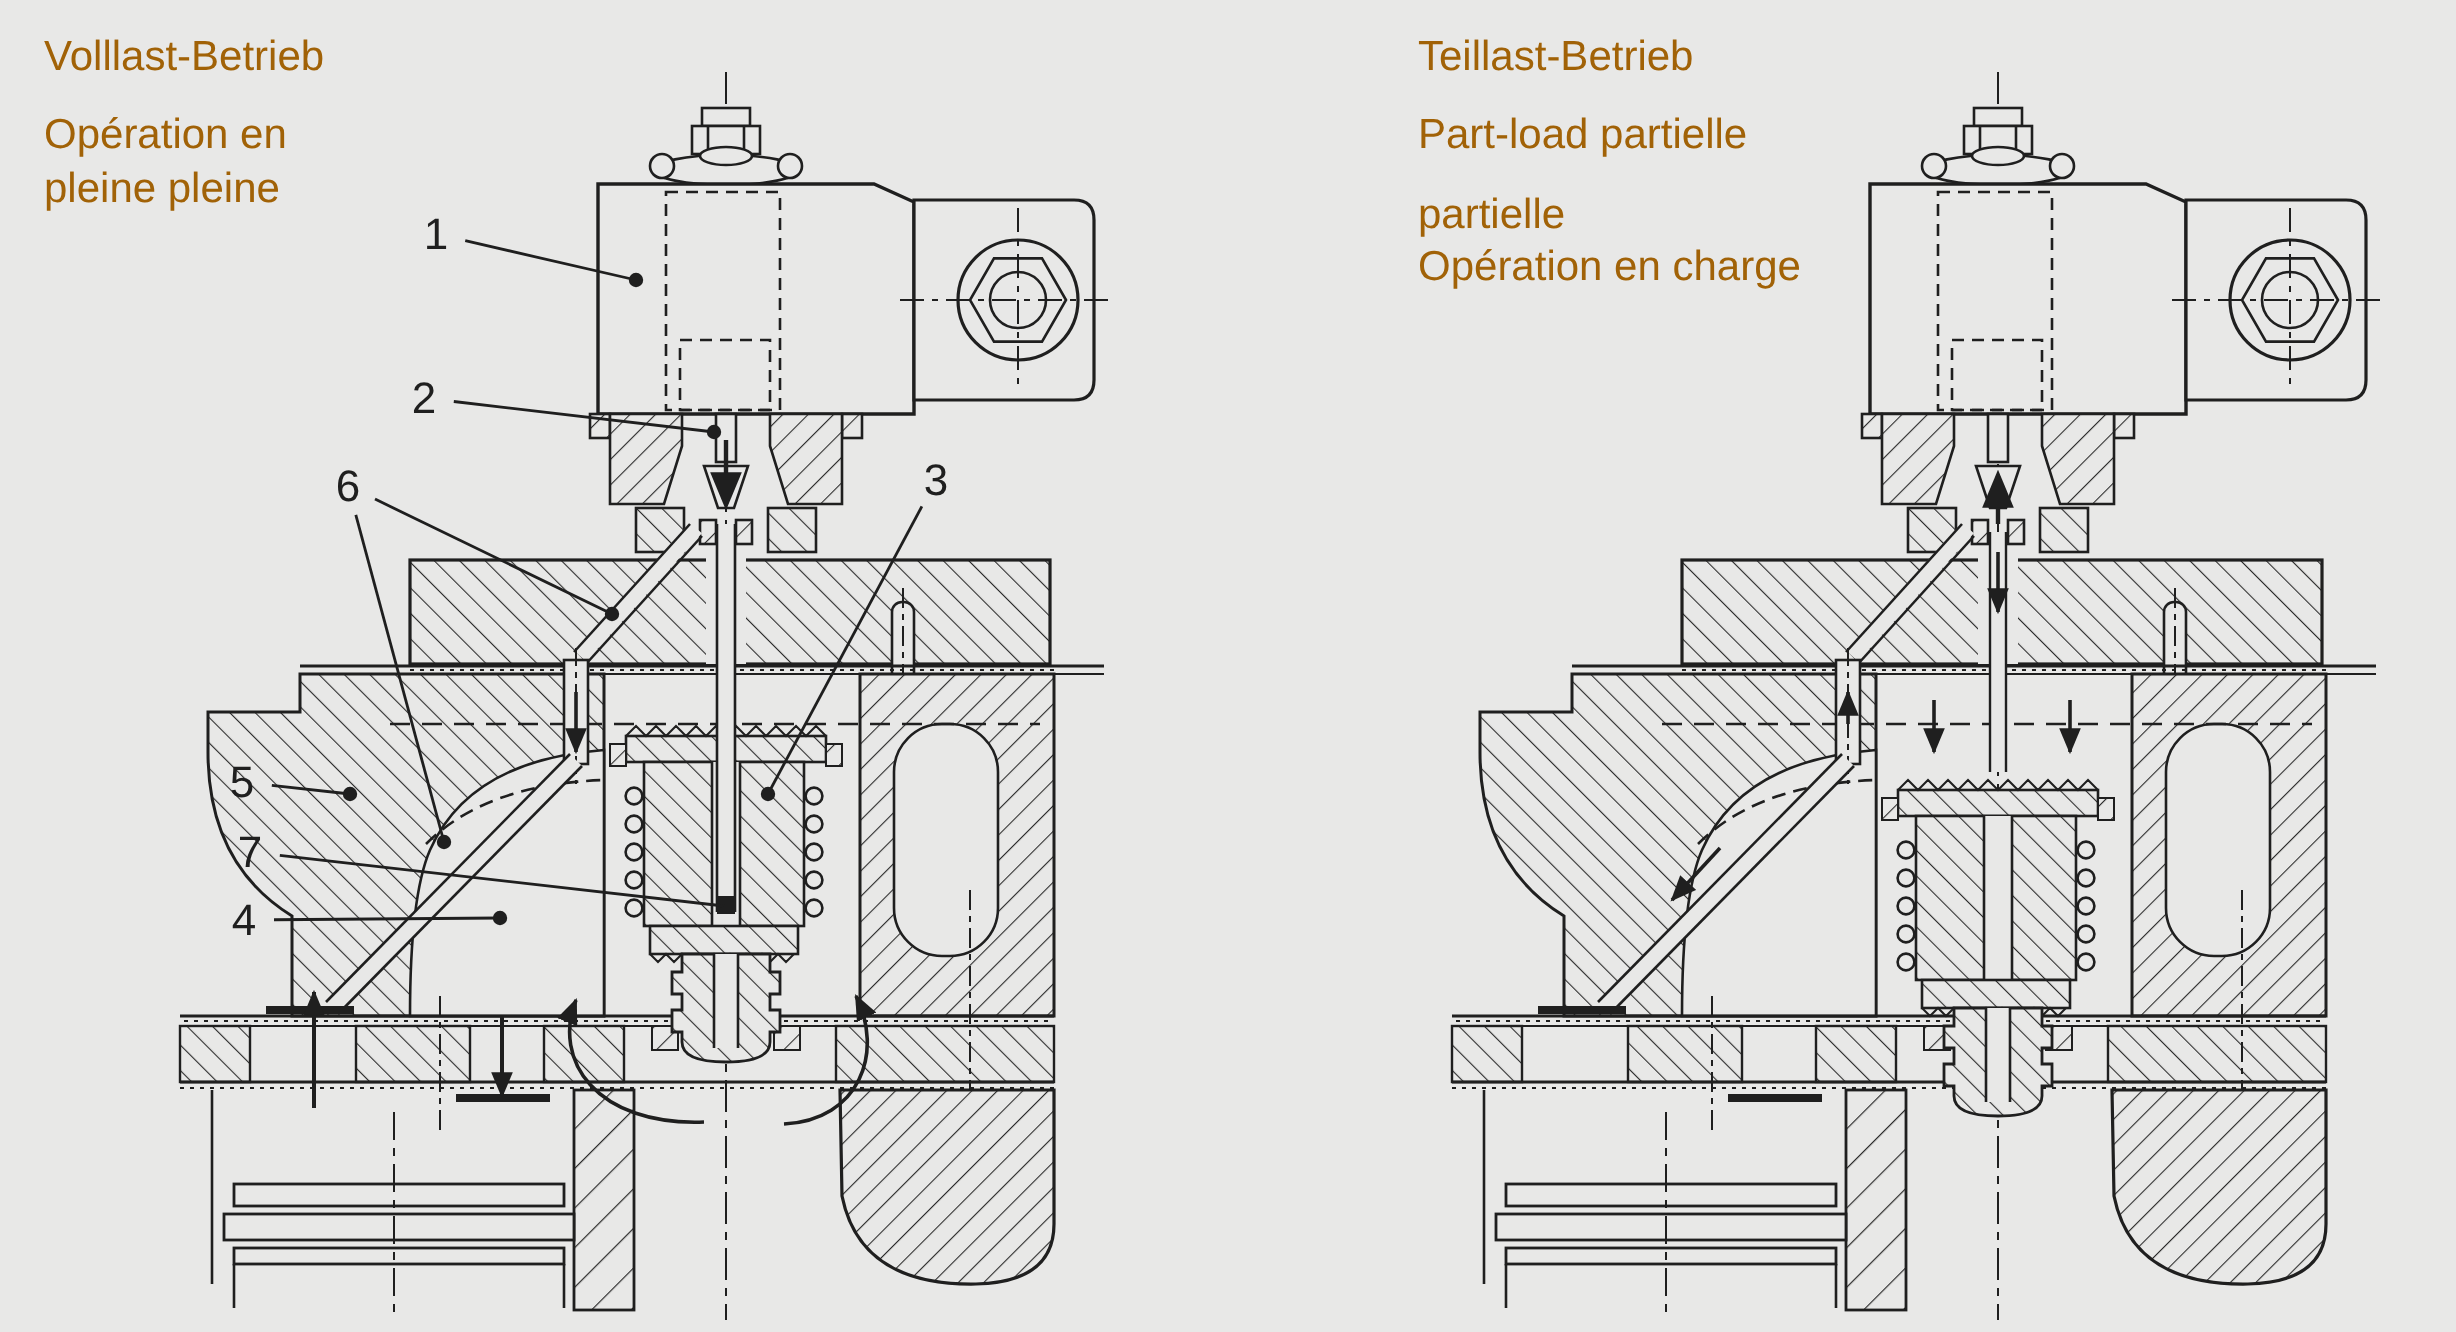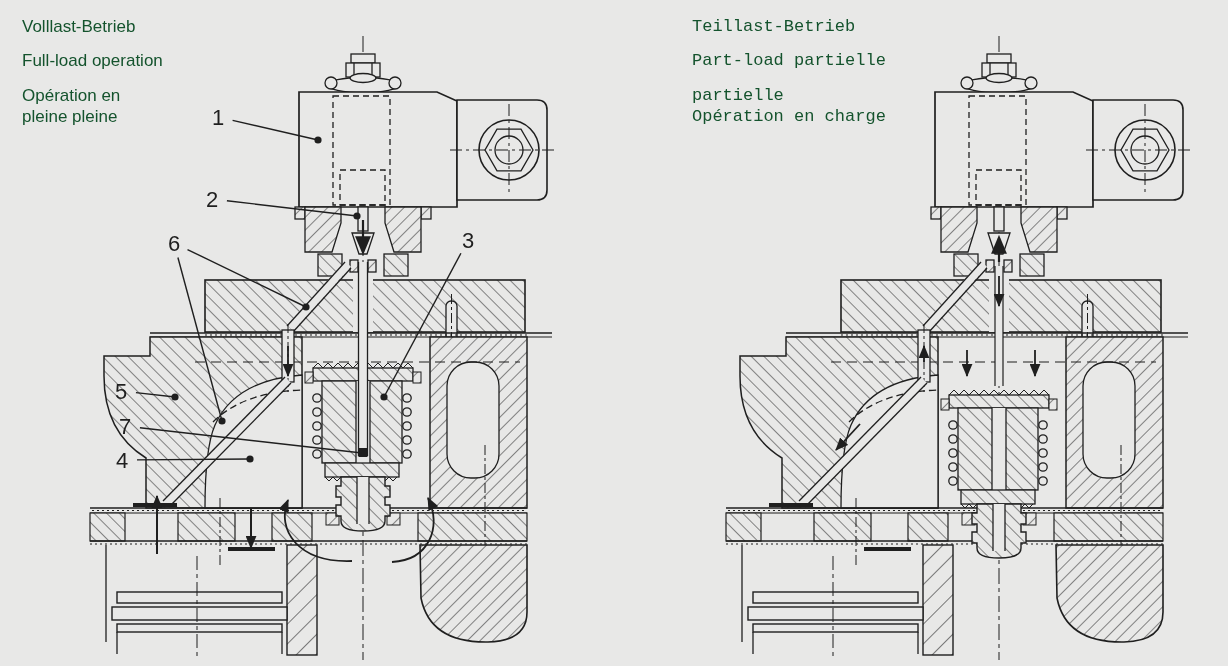--- a/index.html
+++ b/index.html
@@ -3,36 +3,35 @@
 <meta charset="utf-8">
 <style>
   html,body{margin:0;padding:0;background:#cfcfcf;}
   .stage{
     position:relative;width:1228px;height:666px;overflow:hidden;
     background:#e8e8e7;
     font-family:"Liberation Sans","DejaVu Sans",sans-serif;
     color:#222;
   }
   .labels{position:absolute;top:16px;line-height:1.25;}
-  .labels .l{font-size:17px;color:#14532d;white-space:nowrap;}
+  .labels .l{font-size:21px;color:#a16207;white-space:nowrap;}
   .labels .l.sp{margin-bottom:13px;}
   #labels-left{left:22px;}
-  #labels-right{left:692px;font-family:Liberation Mono, monospace;}
+  #labels-right{left:709px;}
   svg{position:absolute;left:0;top:0;}
   svg *{vector-effect:none;}
   .callout-num{font-size:22px;fill:#1f1f1f;}
 </style>
 </head>
 <body>
 
 <div class="stage">
 
   <div class="labels" id="labels-left">
     <div class="l sp">Volllast-Betrieb</div>
-    <div class="l sp">Full-load operation</div>
     <div class="l">Opération en</div>
     <div class="l">pleine pleine</div>
   </div>
 
   <div class="labels" id="labels-right">
     <div class="l sp">Teillast-Betrieb</div>
     <div class="l sp">Part-load partielle</div>
     <div class="l">partielle</div>
     <div class="l">Opération en charge</div>
   </div>

